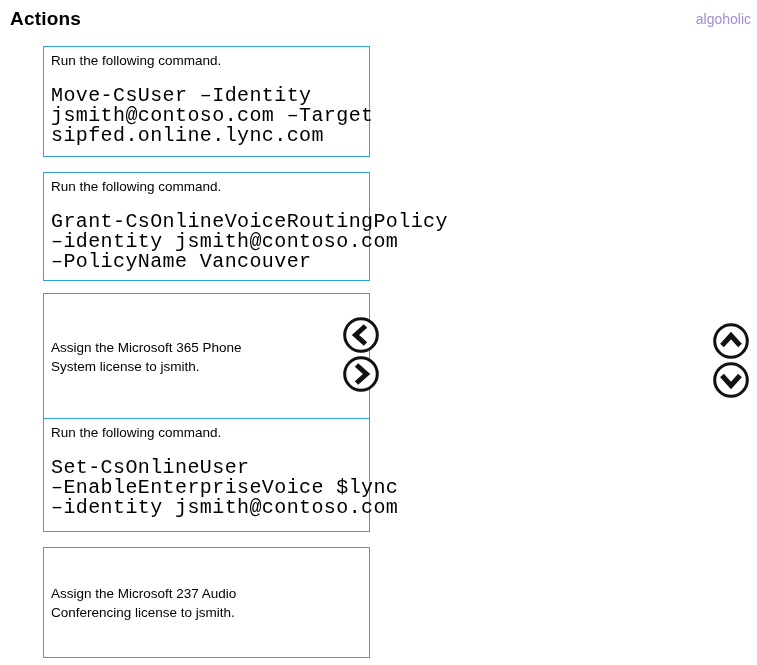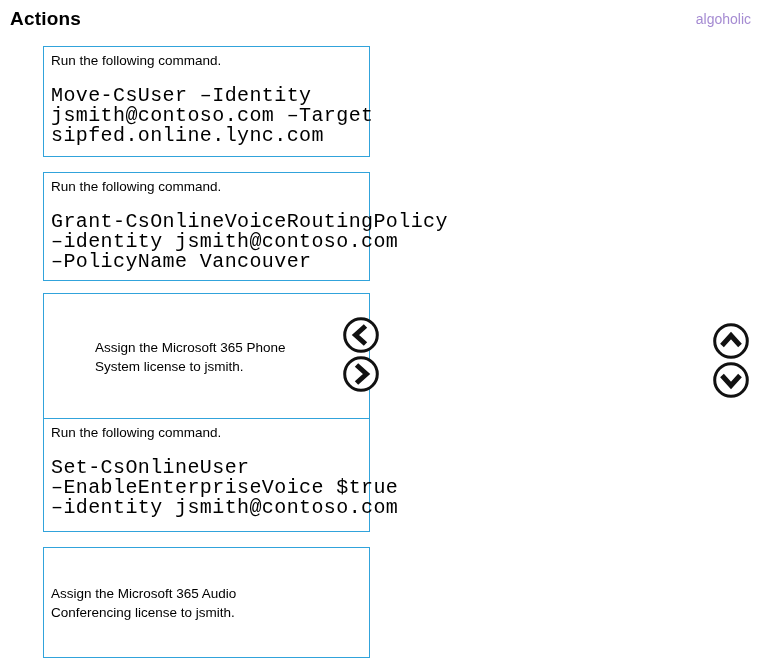--- a/index.html
+++ b/index.html
@@ -38,21 +38,21 @@
     left: 10px;
     width: 327px;
     box-sizing: border-box;
     border: 1px solid #31A3DB;
     background: #ffffff;
     cursor: move;
     margin-left: 33px;
   }
   .box-1 { top: 46px;  height: 111px; }
   .box-2 { top: 172px; height: 109px; }
-  .box-3 { top: 293px; height: 128px; display: flex; align-items: center; padding-left: 44px; }
+  .box-3 { top: 293px; height: 128px; display: flex; align-items: center; }
   .box-4 { top: 418px; height: 114px; }
   .box-5 { top: 547px; height: 111px; display: flex; align-items: center; }
   .intro {
     margin: 6px 0 0 0;
     padding: 0 7px;
     font-size: 13.5px;
     line-height: 16px;
     color: #000000;
   }
   .cmd {
@@ -115,26 +115,26 @@
   </div>
 
   <div class="action-box box-3">
     <p class="txt">Assign the Microsoft 365 Phone
 System license to jsmith.</p>
   </div>
 
   <div class="action-box box-4">
     <p class="intro">Run the following command.</p>
     <p class="cmd">Set-CsOnlineUser
-–EnableEnterpriseVoice $true
+–EnableEnterpriseVoice $lync
 –identity jsmith@contoso.com</p>
   </div>
 
   <div class="action-box box-5">
-    <p class="txt">Assign the Microsoft 365 Audio
+    <p class="txt">Assign the Microsoft 237 Audio
 Conferencing license to jsmith.</p>
   </div>
 
   <div class="btn-stack transfer-stack">
     <button class="circle-btn" title="">
       <span>
         <svg width="38" height="38" viewBox="0 0 38 38">
           <circle cx="19" cy="19" r="16.3" fill="#ffffff" stroke="#111111" stroke-width="3"></circle>
           <polyline points="23.5,10 13.5,19 23.5,28" fill="none" stroke="#111111" stroke-width="5" stroke-linecap="butt" stroke-linejoin="miter"></polyline>
         </svg>

